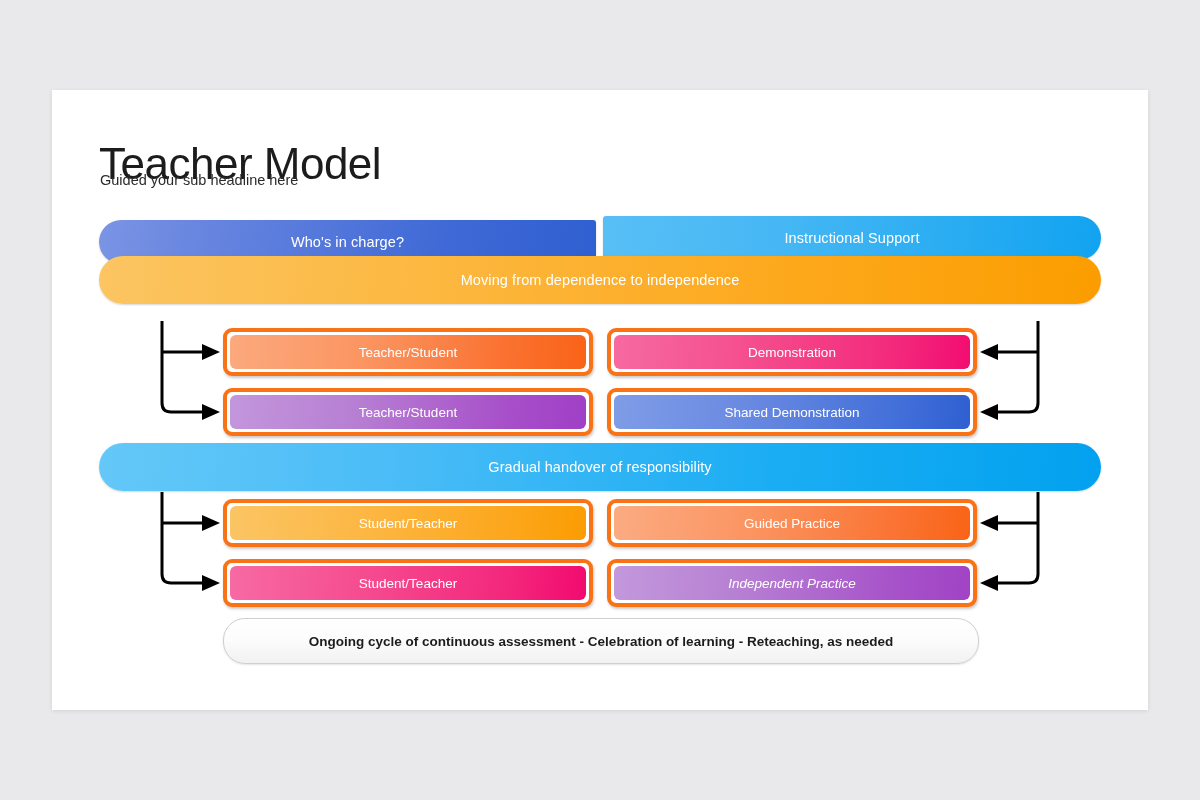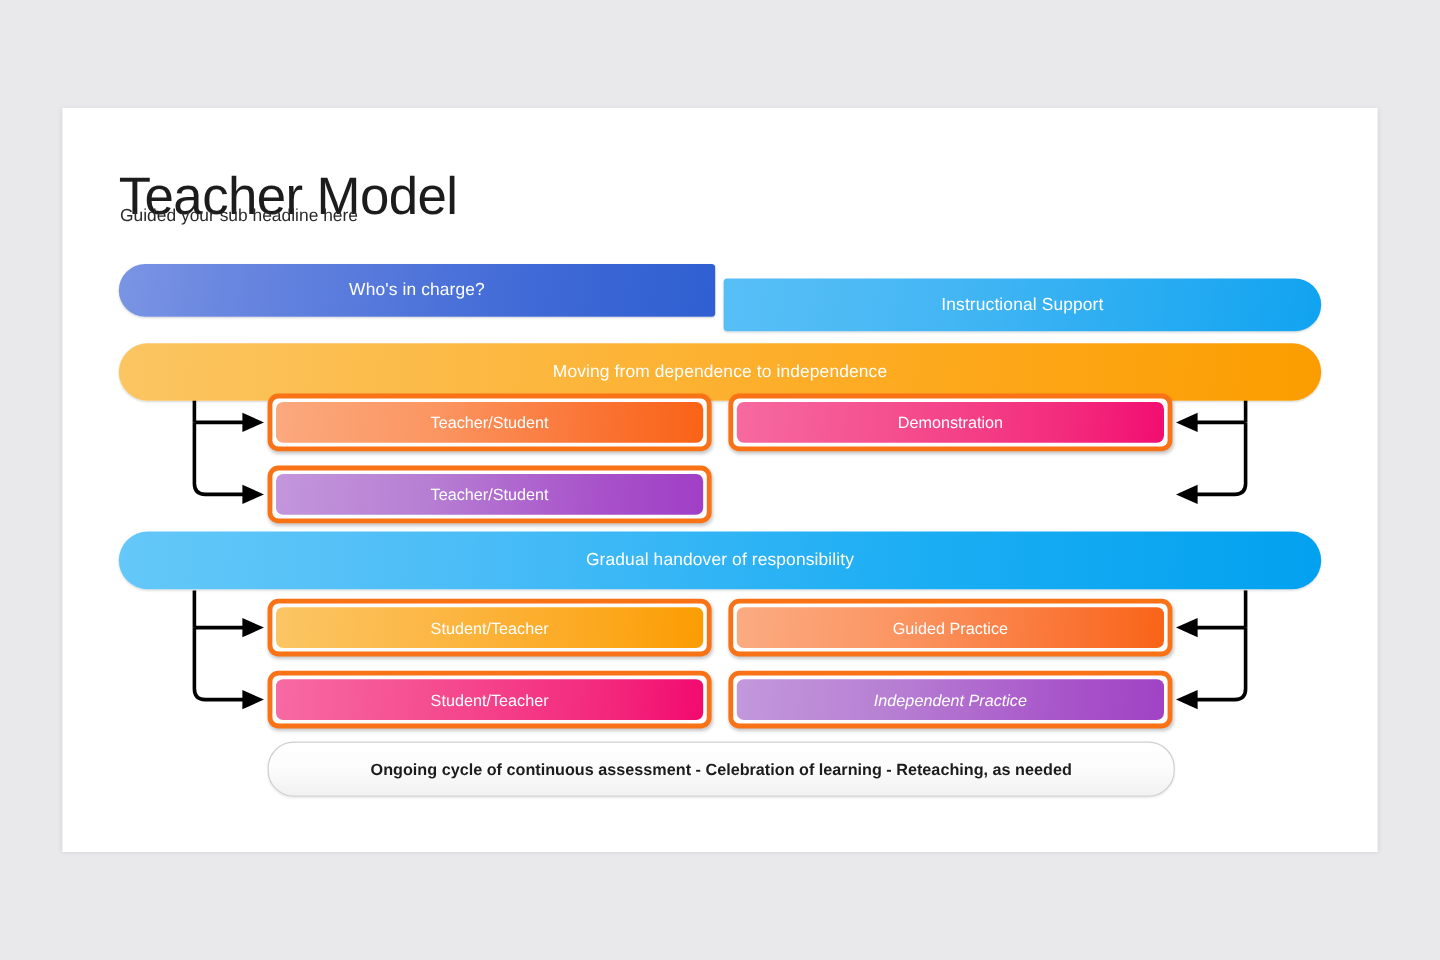--- a/index.html
+++ b/index.html
@@ -68,26 +68,26 @@
     letter-spacing: 0.1px;
     white-space: nowrap;
     box-shadow: 0 1px 2px rgba(0,0,0,0.16);
   }
   #banner-whos-in-charge {
     left: 47px;  top: 130px;  width: 497px;  height: 44px;
     border-radius: 22px 3px 3px 22px;
     background: linear-gradient(100deg, #7b95e4 0%, #6a87e0 18%, #3f69d6 70%, #2f5fd1 100%);
   }
   #banner-instructional-support {
-    left: 551px; top: 142px; width: 498px; height: 44px;
+    left: 551px; top: 126px; width: 498px; height: 44px;
     border-radius: 3px 22px 22px 3px;
     background: linear-gradient(100deg, #58bff6 0%, #46b7f4 35%, #11a3f0 100%);
   }
   #banner-moving-from-dependence {
-    left: 47px;  top: 196px; width: 1002px; height: 48px;
+    left: 47px;  top: 166px; width: 1002px; height: 48px;
     border-radius: 24px;
     background: linear-gradient(95deg, #fbc562 0%, #fcb943 30%, #fda81b 70%, #fb9d00 100%);
   }
   #banner-gradual-handover {
     left: 47px;  top: 353px; width: 1002px; height: 48px;
     border-radius: 24px;
     background: linear-gradient(95deg, #64c8f8 0%, #4cbdf7 28%, #1aadf3 68%, #02a1ef 100%);
   }
 
   
@@ -212,20 +212,23 @@
     <div class="item-box col-left row-1">
       <div class="item-fill fill-orange">Teacher/Student</div>
     </div>
     <div class="item-box col-right row-1">
       <div class="item-fill fill-pink">Demonstration</div>
     </div>
 
     <div class="item-box col-left row-2">
       <div class="item-fill fill-purple">Teacher/Student</div>
     </div>
+    <div class="item-box col-right row-2">
+      <div class="item-fill fill-blue">Shared Demonstration</div>
+    </div>
 
     <div class="item-box col-left row-3">
       <div class="item-fill fill-amber">Student/Teacher</div>
     </div>
     <div class="item-box col-right row-3">
       <div class="item-fill fill-orange-alt">Guided Practice</div>
     </div>
 
     <div class="item-box col-left row-4">
       <div class="item-fill fill-magenta">Student/Teacher</div>

